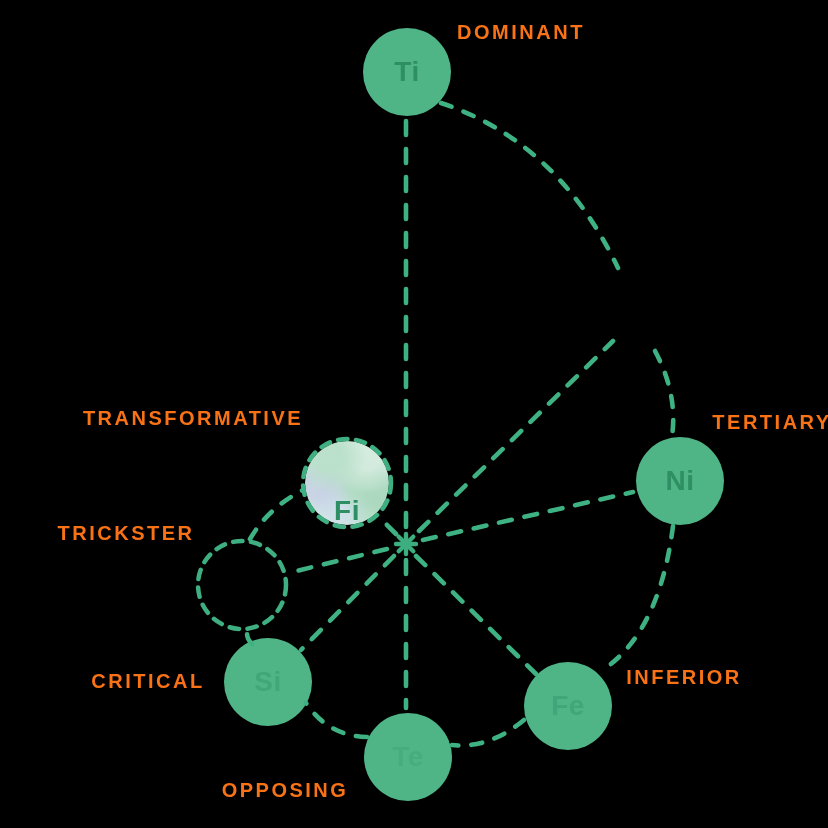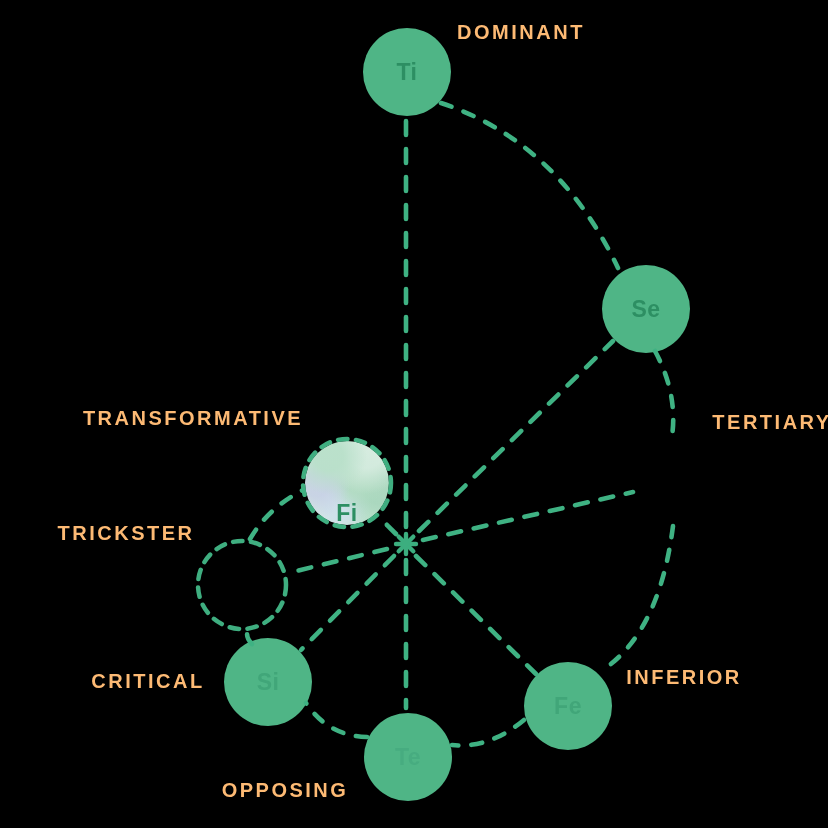--- a/index.html
+++ b/index.html
@@ -21,28 +21,28 @@
       radial-gradient(circle at 72% 12%, rgba(214,236,224,.9) 0 18%, rgba(214,236,224,0) 45%),
       radial-gradient(circle at 14% 52%, rgba(198,208,229,.85) 0 14%, rgba(198,208,229,0) 40%),
       radial-gradient(circle at 58% 42%, rgba(176,219,193,.9) 0 20%, rgba(176,219,193,0) 48%),
       radial-gradient(circle at 88% 58%, rgba(167,214,188,.85) 0 16%, rgba(167,214,188,0) 44%),
       radial-gradient(circle at 40% 78%, rgba(205,224,235,.85) 0 15%, rgba(205,224,235,0) 40%),
       radial-gradient(circle at 76% 86%, rgba(188,226,204,.9) 0 14%, rgba(188,226,204,0) 38%),
       radial-gradient(circle at 50% 55%, rgba(232,226,235,.6) 0 30%, rgba(232,226,235,0) 60%);
     align-items: flex-end;
   }
   .sym{
-    font-size:23px;font-weight:bold;letter-spacing:.5px;color:#2d8f63;line-height:1;
+    font-size:28px;font-weight:bold;letter-spacing:.5px;color:#2d8f63;line-height:1;
   }
   .sym.muted{color:#41a679;}
   .sym.faint{color:#47ac80;}
   
   .role-label{
     position:absolute;transform:translate(-50%,-50%);
-    color:#fdba74;font-size:20px;font-weight:bold;letter-spacing:2.5px;
+    color:#f97316;font-size:20px;font-weight:bold;letter-spacing:2.5px;
     white-space:nowrap;
   }
   
   svg.lines{position:absolute;left:0;top:0;pointer-events:none;}
   .dash-arc{fill:none;stroke:#3fb283;stroke-width:4.6;stroke-linecap:round;stroke-dasharray:11 13;}
   .dash-radial{fill:none;stroke:#3fb283;stroke-width:4.6;stroke-linecap:round;stroke-dasharray:13 13;}
   .dash-radial.long{stroke-dasharray:14 14;}
   .dash-ring{fill:none;stroke:#3fae80;stroke-width:4.5;stroke-linecap:round;stroke-dasharray:9.5 8.5;}
   .asterisk line{stroke:#3cae7f;stroke-width:4.4;stroke-linecap:round;}
 </style>
@@ -55,22 +55,22 @@
   <div class="role-label" style="left:772px;top:422px">TERTIARY</div>
   <div class="role-label" style="left:684px;top:677px">INFERIOR</div>
   <div class="role-label" style="left:285px;top:790px">OPPOSING</div>
   <div class="role-label" style="left:148px;top:681px">CRITICAL</div>
   <div class="role-label" style="left:193px;top:418px">TRANSFORMATIVE</div>
   <div class="role-label" style="left:126px;top:533px">TRICKSTER</div>
 
   <div class="node solid" style="left:363px;top:28px">
     <span class="sym">Ti</span>
   </div>
-  <div class="node solid" style="left:602px;top:265px">
-    <span class="sym">Se</span>
+  <div class="node solid" style="left:636px;top:437px">
+    <span class="sym">Ni</span>
   </div>
   <div class="node solid" style="left:524px;top:662px">
     <span class="sym muted">Fe</span>
   </div>
   <div class="node solid" style="left:364px;top:713px">
     <span class="sym faint">Te</span>
   </div>
   <div class="node solid" style="left:224px;top:638px">
     <span class="sym muted">Si</span>
   </div>

